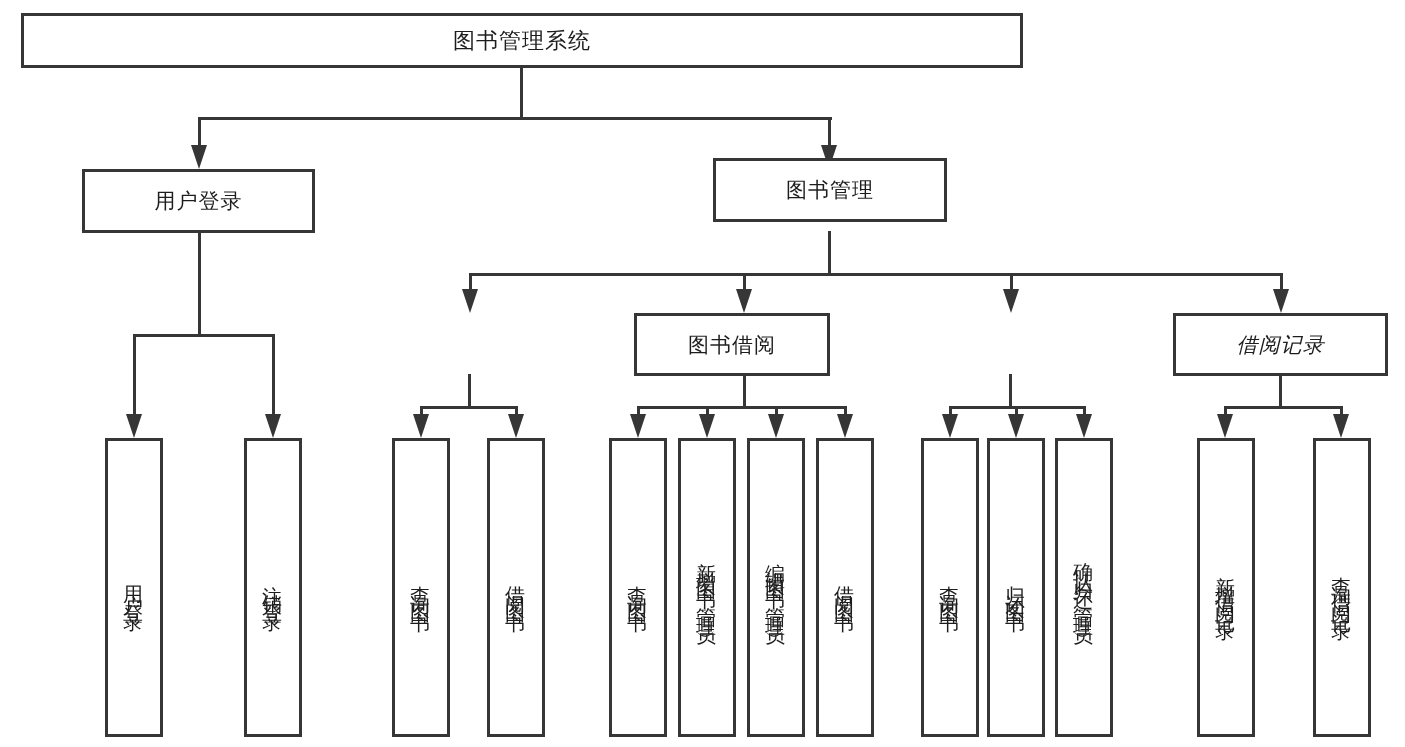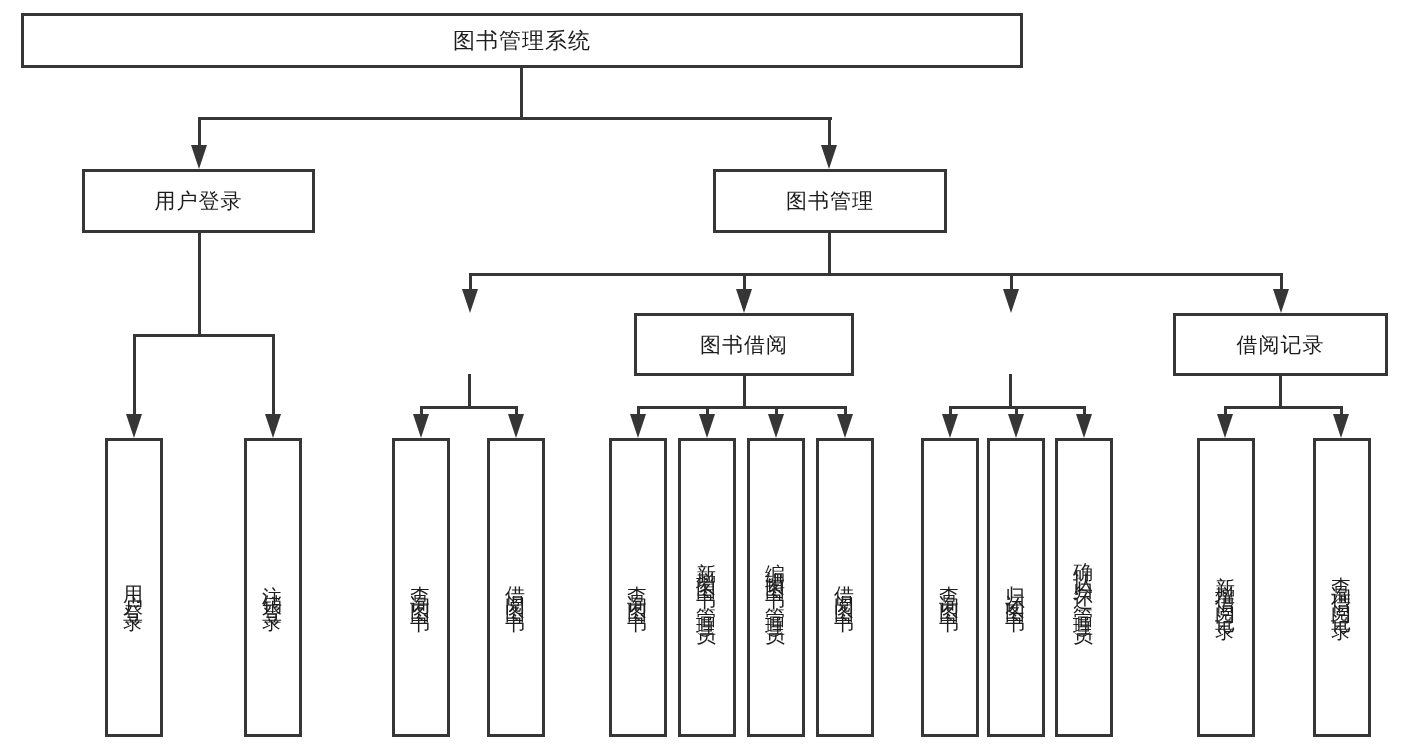--- a/index.html
+++ b/index.html
@@ -77,42 +77,42 @@
   <div class="hbox root" style="left:21px; top:13px; width:1002px; height:55px;">图书管理系统</div>
 
   <div class="vline" style="left:520px; top:67px; height:53px;"></div>
   <div class="hline" style="left:198px; top:117px; width:634px;"></div>
   <div class="vline" style="left:198px; top:117px; height:32px;"></div>
   <div class="arrow" style="left:191px; top:145px;"></div>
   <div class="vline" style="left:828px; top:117px; height:32px;"></div>
   <div class="arrow" style="left:821px; top:145px;"></div>
 
   <div class="hbox" style="left:82px; top:169px; width:233px; height:64px;">用户登录</div>
-  <div class="hbox" style="left:713px; top:169px; width:234px; height:64px;">图书管理</div>
+  <div class="hbox" style="left:713px; top:158px; width:234px; height:64px;">图书管理</div>
 
   <div class="vline" style="left:198px; top:231px; height:106px;"></div>
   <div class="hline" style="left:133px; top:334px; width:142px;"></div>
   <div class="vline" style="left:133px; top:334px; height:84px;"></div>
   <div class="arrow" style="left:126px; top:414px;"></div>
   <div class="vline" style="left:272px; top:334px; height:84px;"></div>
   <div class="arrow" style="left:265px; top:414px;"></div>
 
   <div class="vline" style="left:828px; top:231px; height:45px;"></div>
   <div class="hline" style="left:469px; top:273px; width:814px;"></div>
   <div class="vline" style="left:469px; top:273px; height:20px;"></div>
   <div class="arrow" style="left:462px; top:289px;"></div>
   <div class="vline" style="left:743px; top:273px; height:20px;"></div>
   <div class="arrow" style="left:736px; top:289px;"></div>
   <div class="vline" style="left:1010px; top:273px; height:20px;"></div>
   <div class="arrow" style="left:1003px; top:289px;"></div>
   <div class="vline" style="left:1280px; top:273px; height:20px;"></div>
   <div class="arrow" style="left:1273px; top:289px;"></div>
 
-  <div class="hbox" style="left:634px; top:313px; width:220px; height:63px;">图书借阅</div>
-  <div class="hbox" style="left:1173px; top:313px; width:215px; height:63px;">借阅记录</div>
+  <div class="hbox" style="left:634px; top:313px; width:196px; height:63px;">图书借阅</div>
+  <div class="hbox" style="left:1173px; top:313px; width:215px; height:63px;font-style:italic;">借阅记录</div>
 
   <div class="vline" style="left:468px; top:374px; height:35px;"></div>
   <div class="hline" style="left:420px; top:406px; width:98px;"></div>
   <div class="vline" style="left:420px; top:406px; height:14px;"></div>
   <div class="arrow" style="left:413px; top:414px;"></div>
   <div class="vline" style="left:515px; top:406px; height:14px;"></div>
   <div class="arrow" style="left:508px; top:414px;"></div>
 
   <div class="vline" style="left:743px; top:374px; height:35px;"></div>
   <div class="hline" style="left:637px; top:406px; width:210px;"></div>

